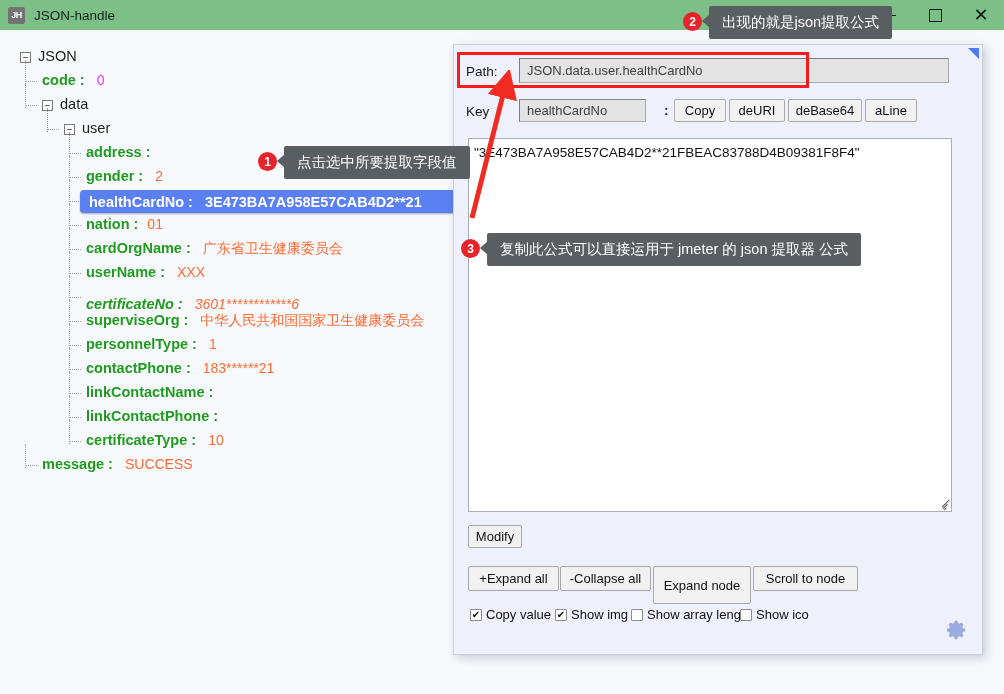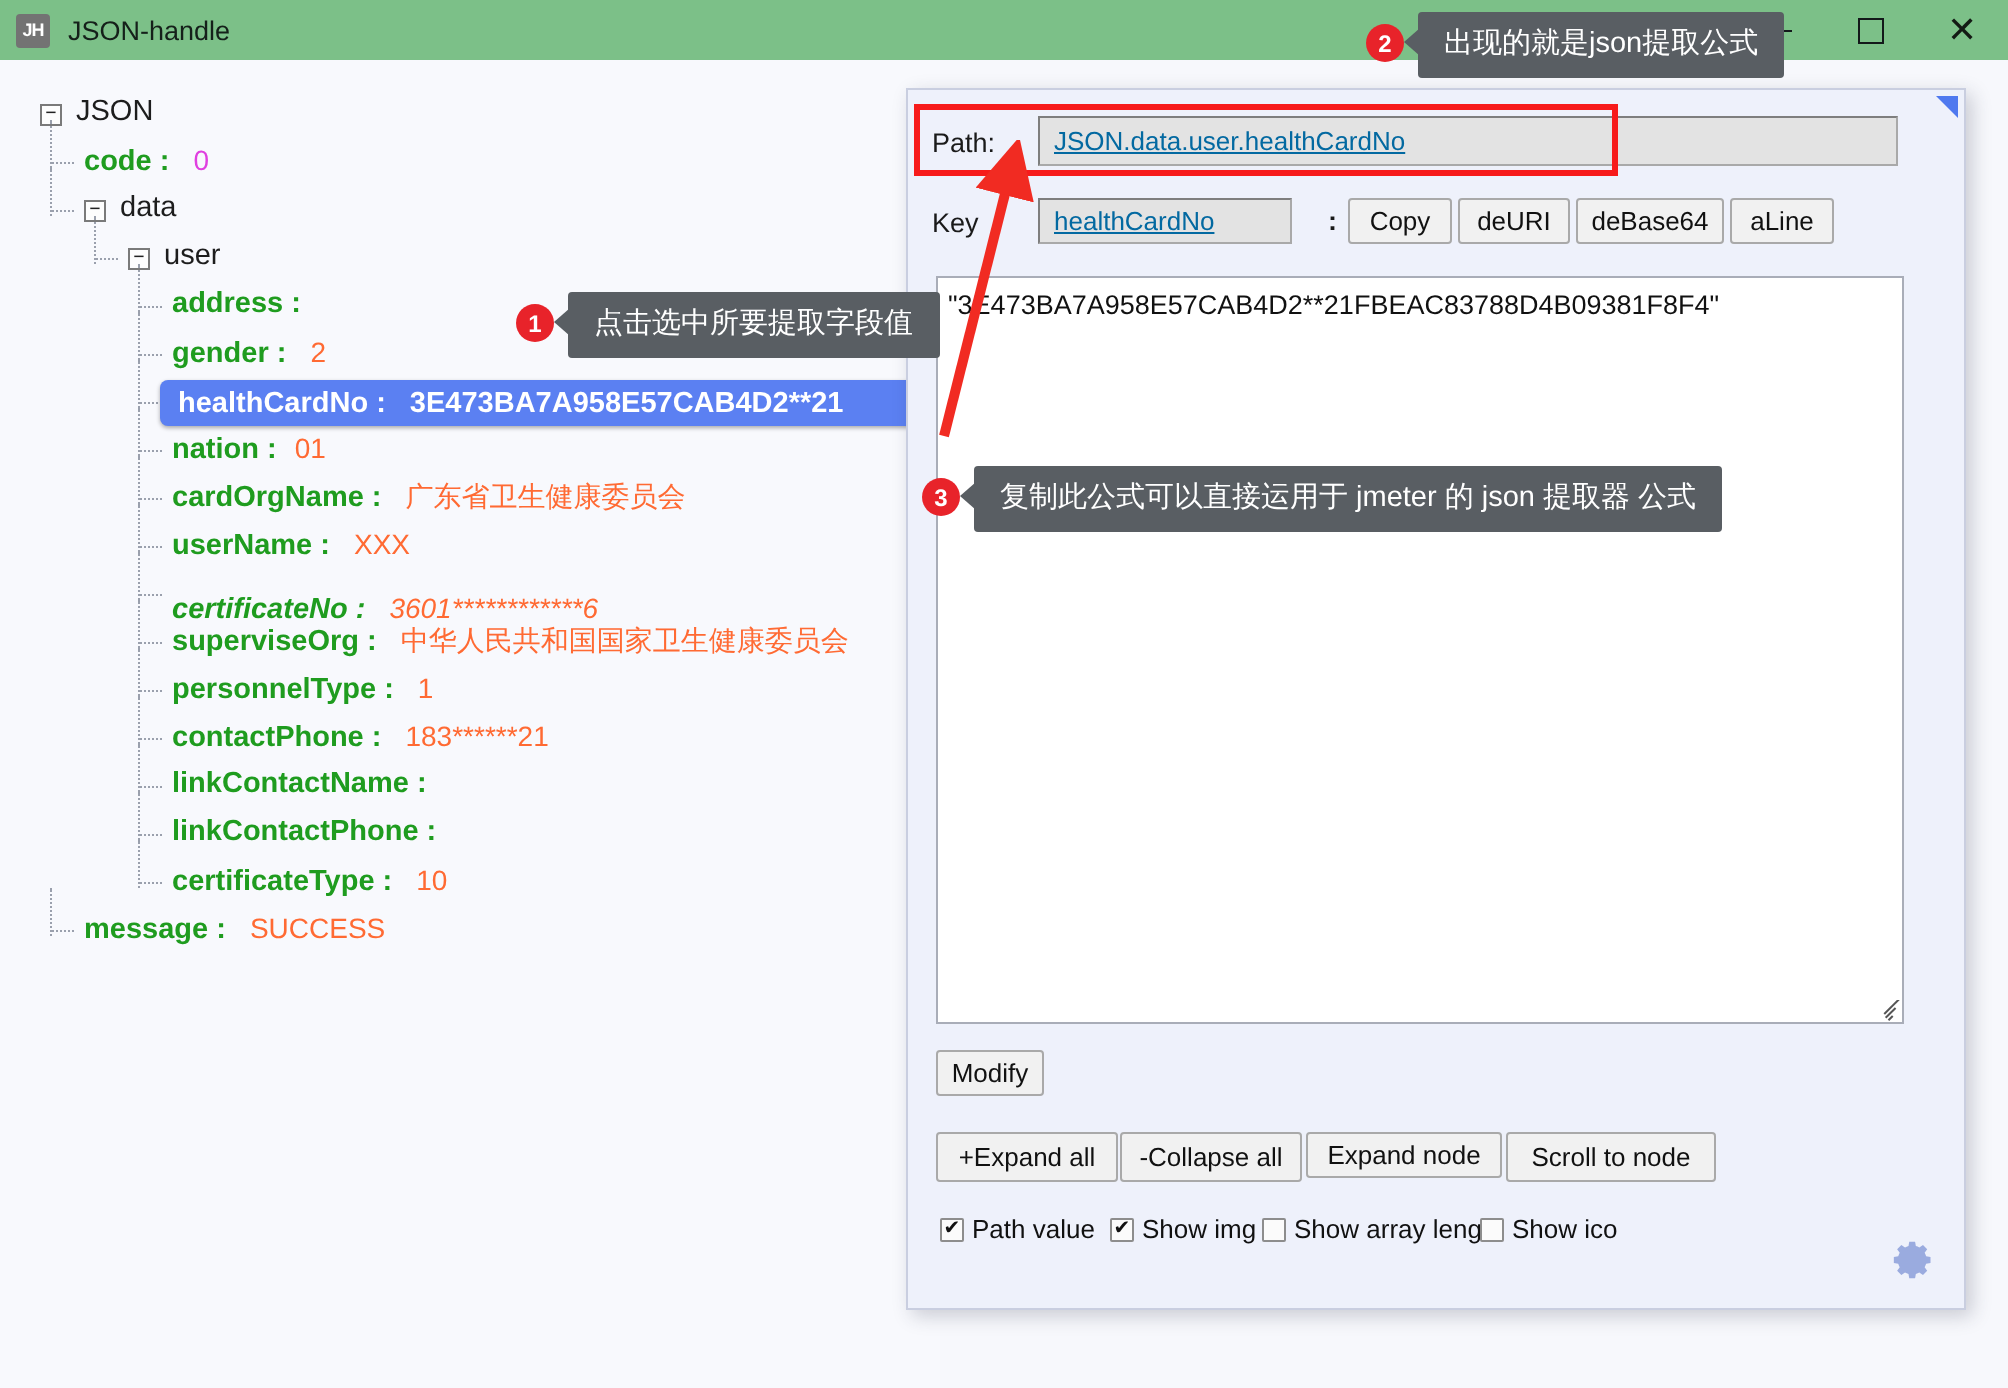--- a/index.html
+++ b/index.html
@@ -70,22 +70,22 @@
     box-shadow:3px 3px 9px rgba(40,45,70,.22);
   }
   #panel-tri{
     position:absolute;right:3px;top:3px;width:0;height:0;
     border-left:11px solid transparent;border-top:11px solid #4f79ef;
   }
   .pl{position:absolute;font-size:13.5px;color:#1a1a1a;}
   .tbox{
     position:absolute;box-sizing:border-box;background:#e3e3e3;
     border:1px solid #a9a9a9;border-top-color:#7e7e7e;border-left-color:#7e7e7e;
-    font-size:13px;color:#0369a1;display:flex;align-items:center;padding-left:7px;
-    overflow:hidden;white-space:nowrap;text-decoration:underline;
+    font-size:13px;color:#404040;display:flex;align-items:center;padding-left:7px;
+    overflow:hidden;white-space:nowrap;
   }
   .btn{
     position:absolute;box-sizing:border-box;background:#f1f1f1;
     border:1px solid #a9a9a9;border-radius:2px;
     font-size:13px;color:#111;display:flex;align-items:center;justify-content:center;
     white-space:nowrap;
   }
   #value-area{
     position:absolute;left:14px;top:93px;width:484px;height:374px;
     box-sizing:border-box;background:#fff;border:1px solid #a9adb8;
@@ -225,26 +225,26 @@
   <div id="ta-grip">
     <i style="width:11px;margin-top:3px;transform:rotate(-45deg) translate(-1px,4px);"></i>
     <i style="width:7px;margin-top:3px;transform:rotate(-45deg) translate(1px,3px);"></i>
     <i style="width:3px;margin-top:3px;transform:rotate(-45deg) translate(4px,2px);"></i>
   </div>
 
   <div class="btn" style="left:14px;top:480px;width:54px;height:23px;">Modify</div>
 
   <div class="btn" style="left:14px;top:521px;width:91px;height:25px;">+Expand all</div>
   <div class="btn" style="left:106px;top:521px;width:91px;height:25px;">-Collapse all</div>
-  <div class="btn" style="left:199px;top:521px;width:98px;height:23px;">Expand node</div>
+  <div class="btn" style="left:199px;top:521px;width:98px;height:38px;">Expand node</div>
   <div class="btn" style="left:299px;top:521px;width:105px;height:25px;">Scroll to node</div>
 
   <div class="cbrow" style="left:16px;top:562px;">
     <span class="cb">✔</span>
-    <span>Path value</span>
+    <span>Copy value</span>
   </div>
   <div class="cbrow" style="left:101px;top:562px;">
     <span class="cb">✔</span>
     <span>Show img</span>
   </div>
   <div class="cbrow" style="left:177px;top:562px;">
     <span class="cb"></span>
     <span>Show array leng</span>
   </div>
   <div class="cbrow" style="left:286px;top:562px;">

